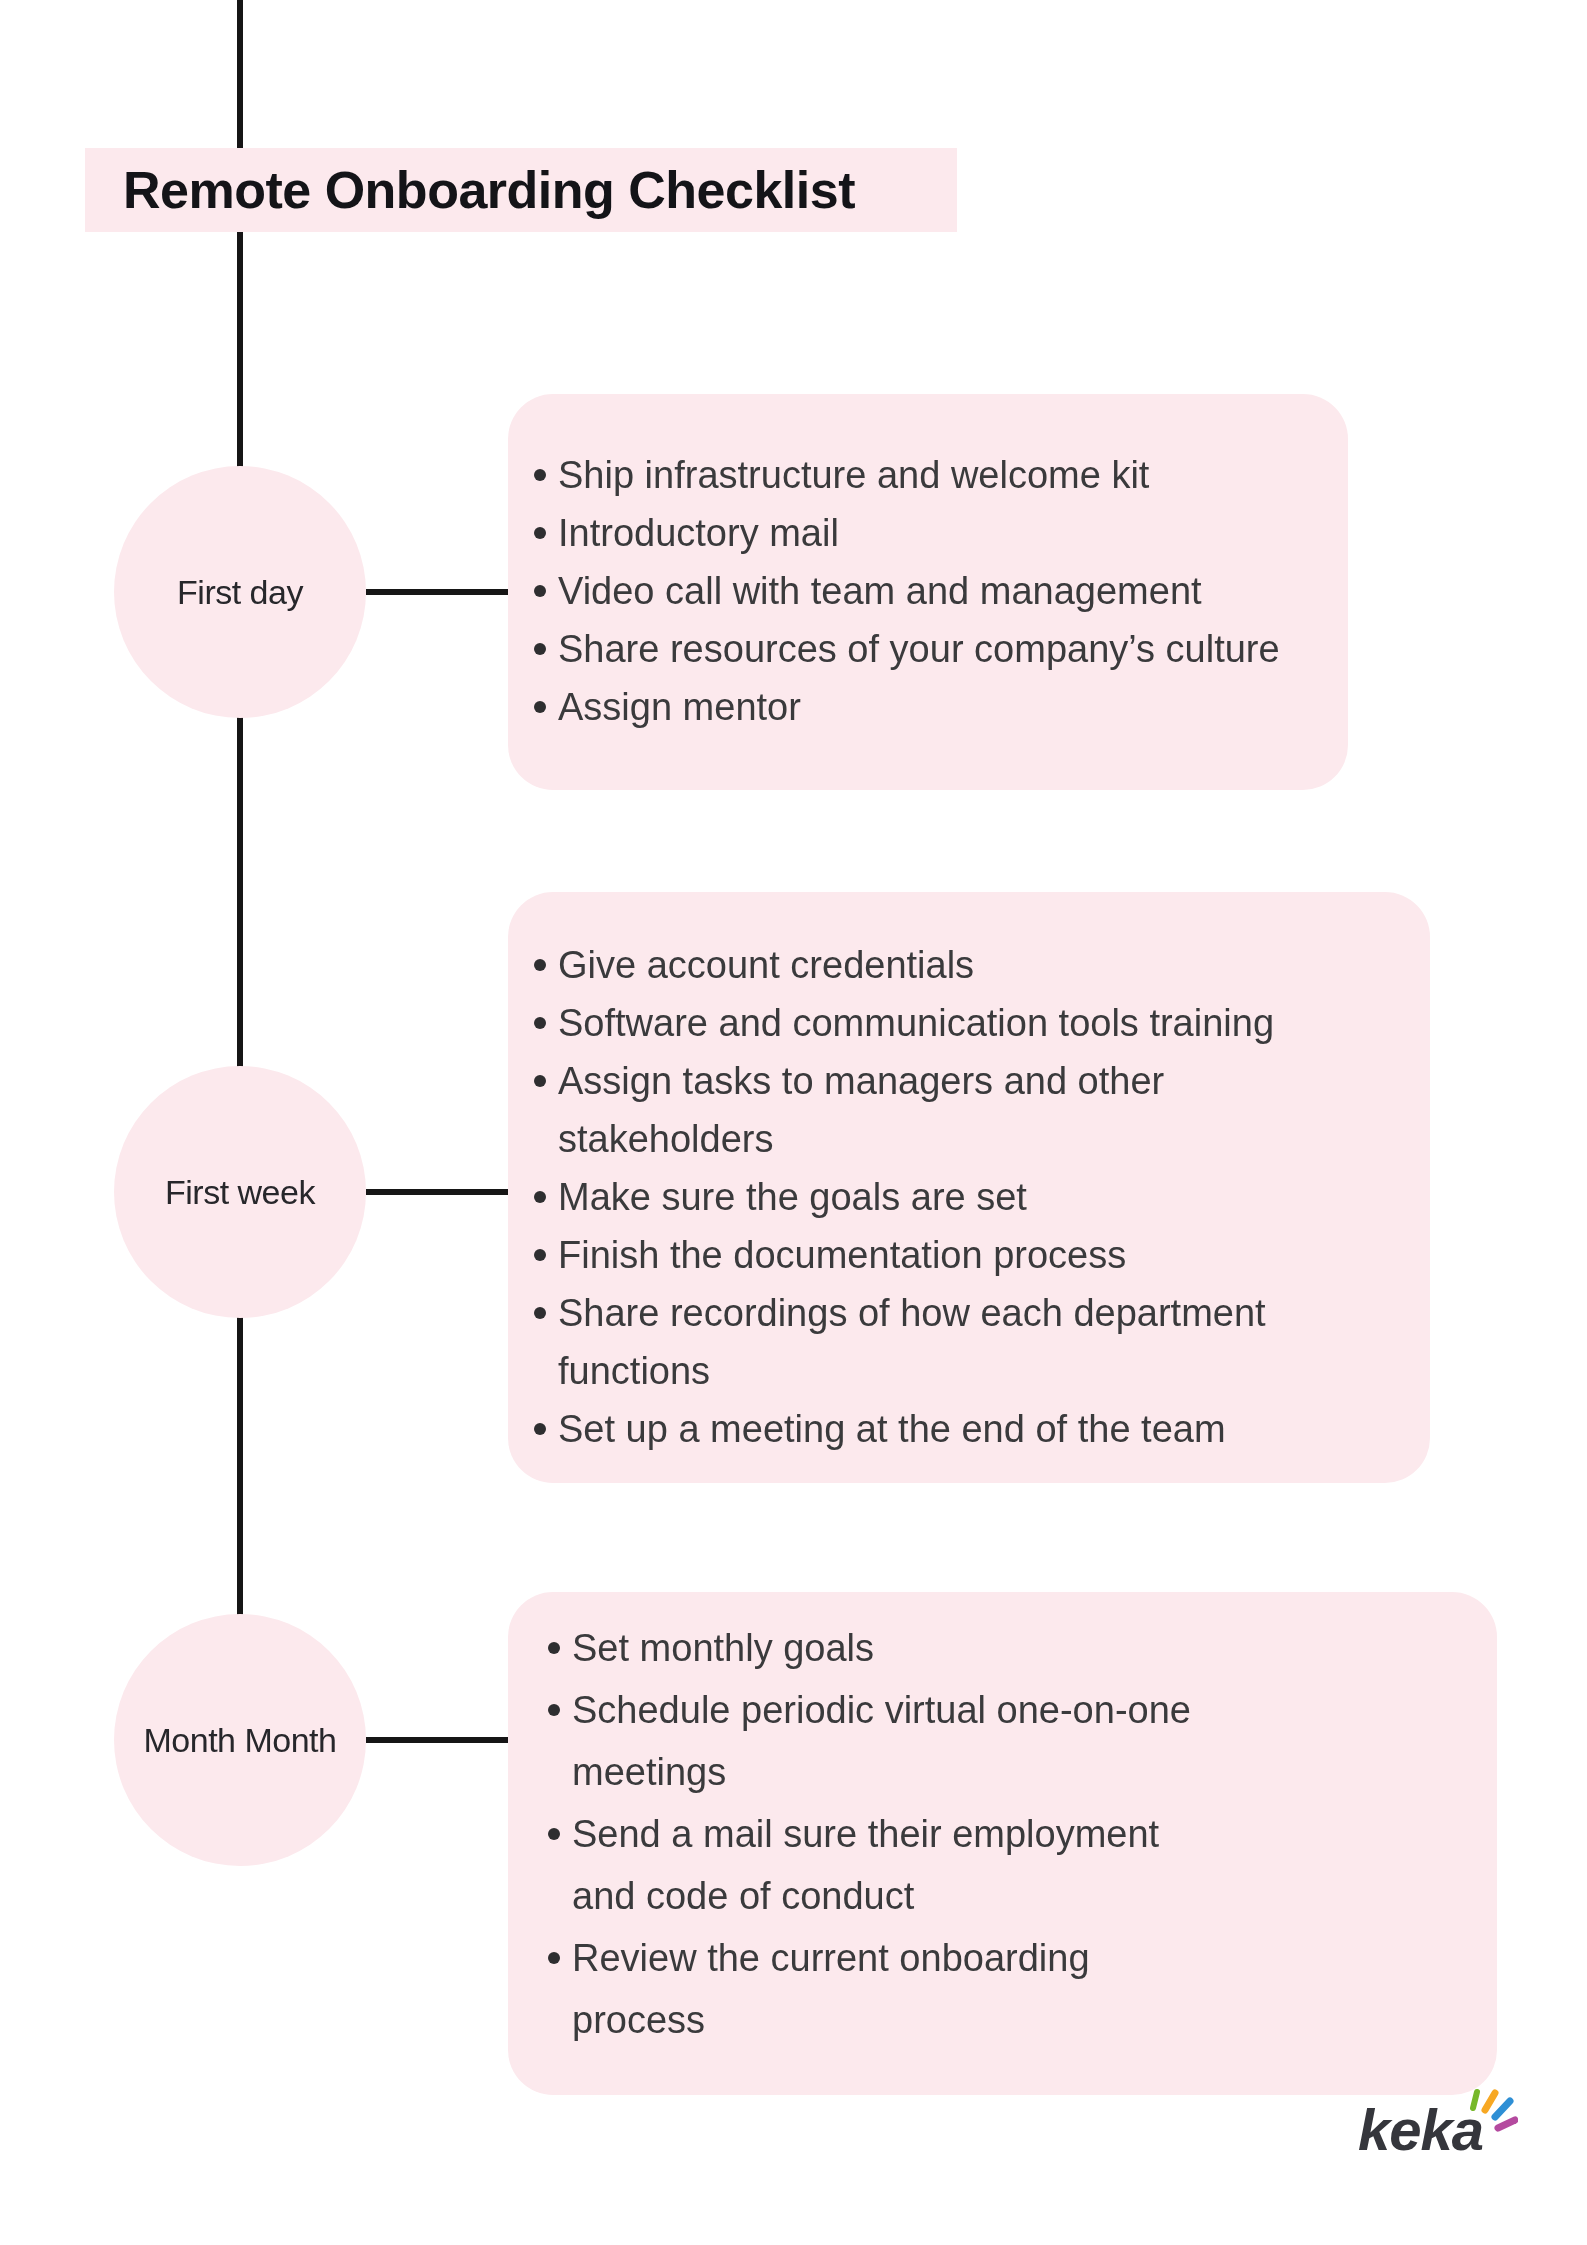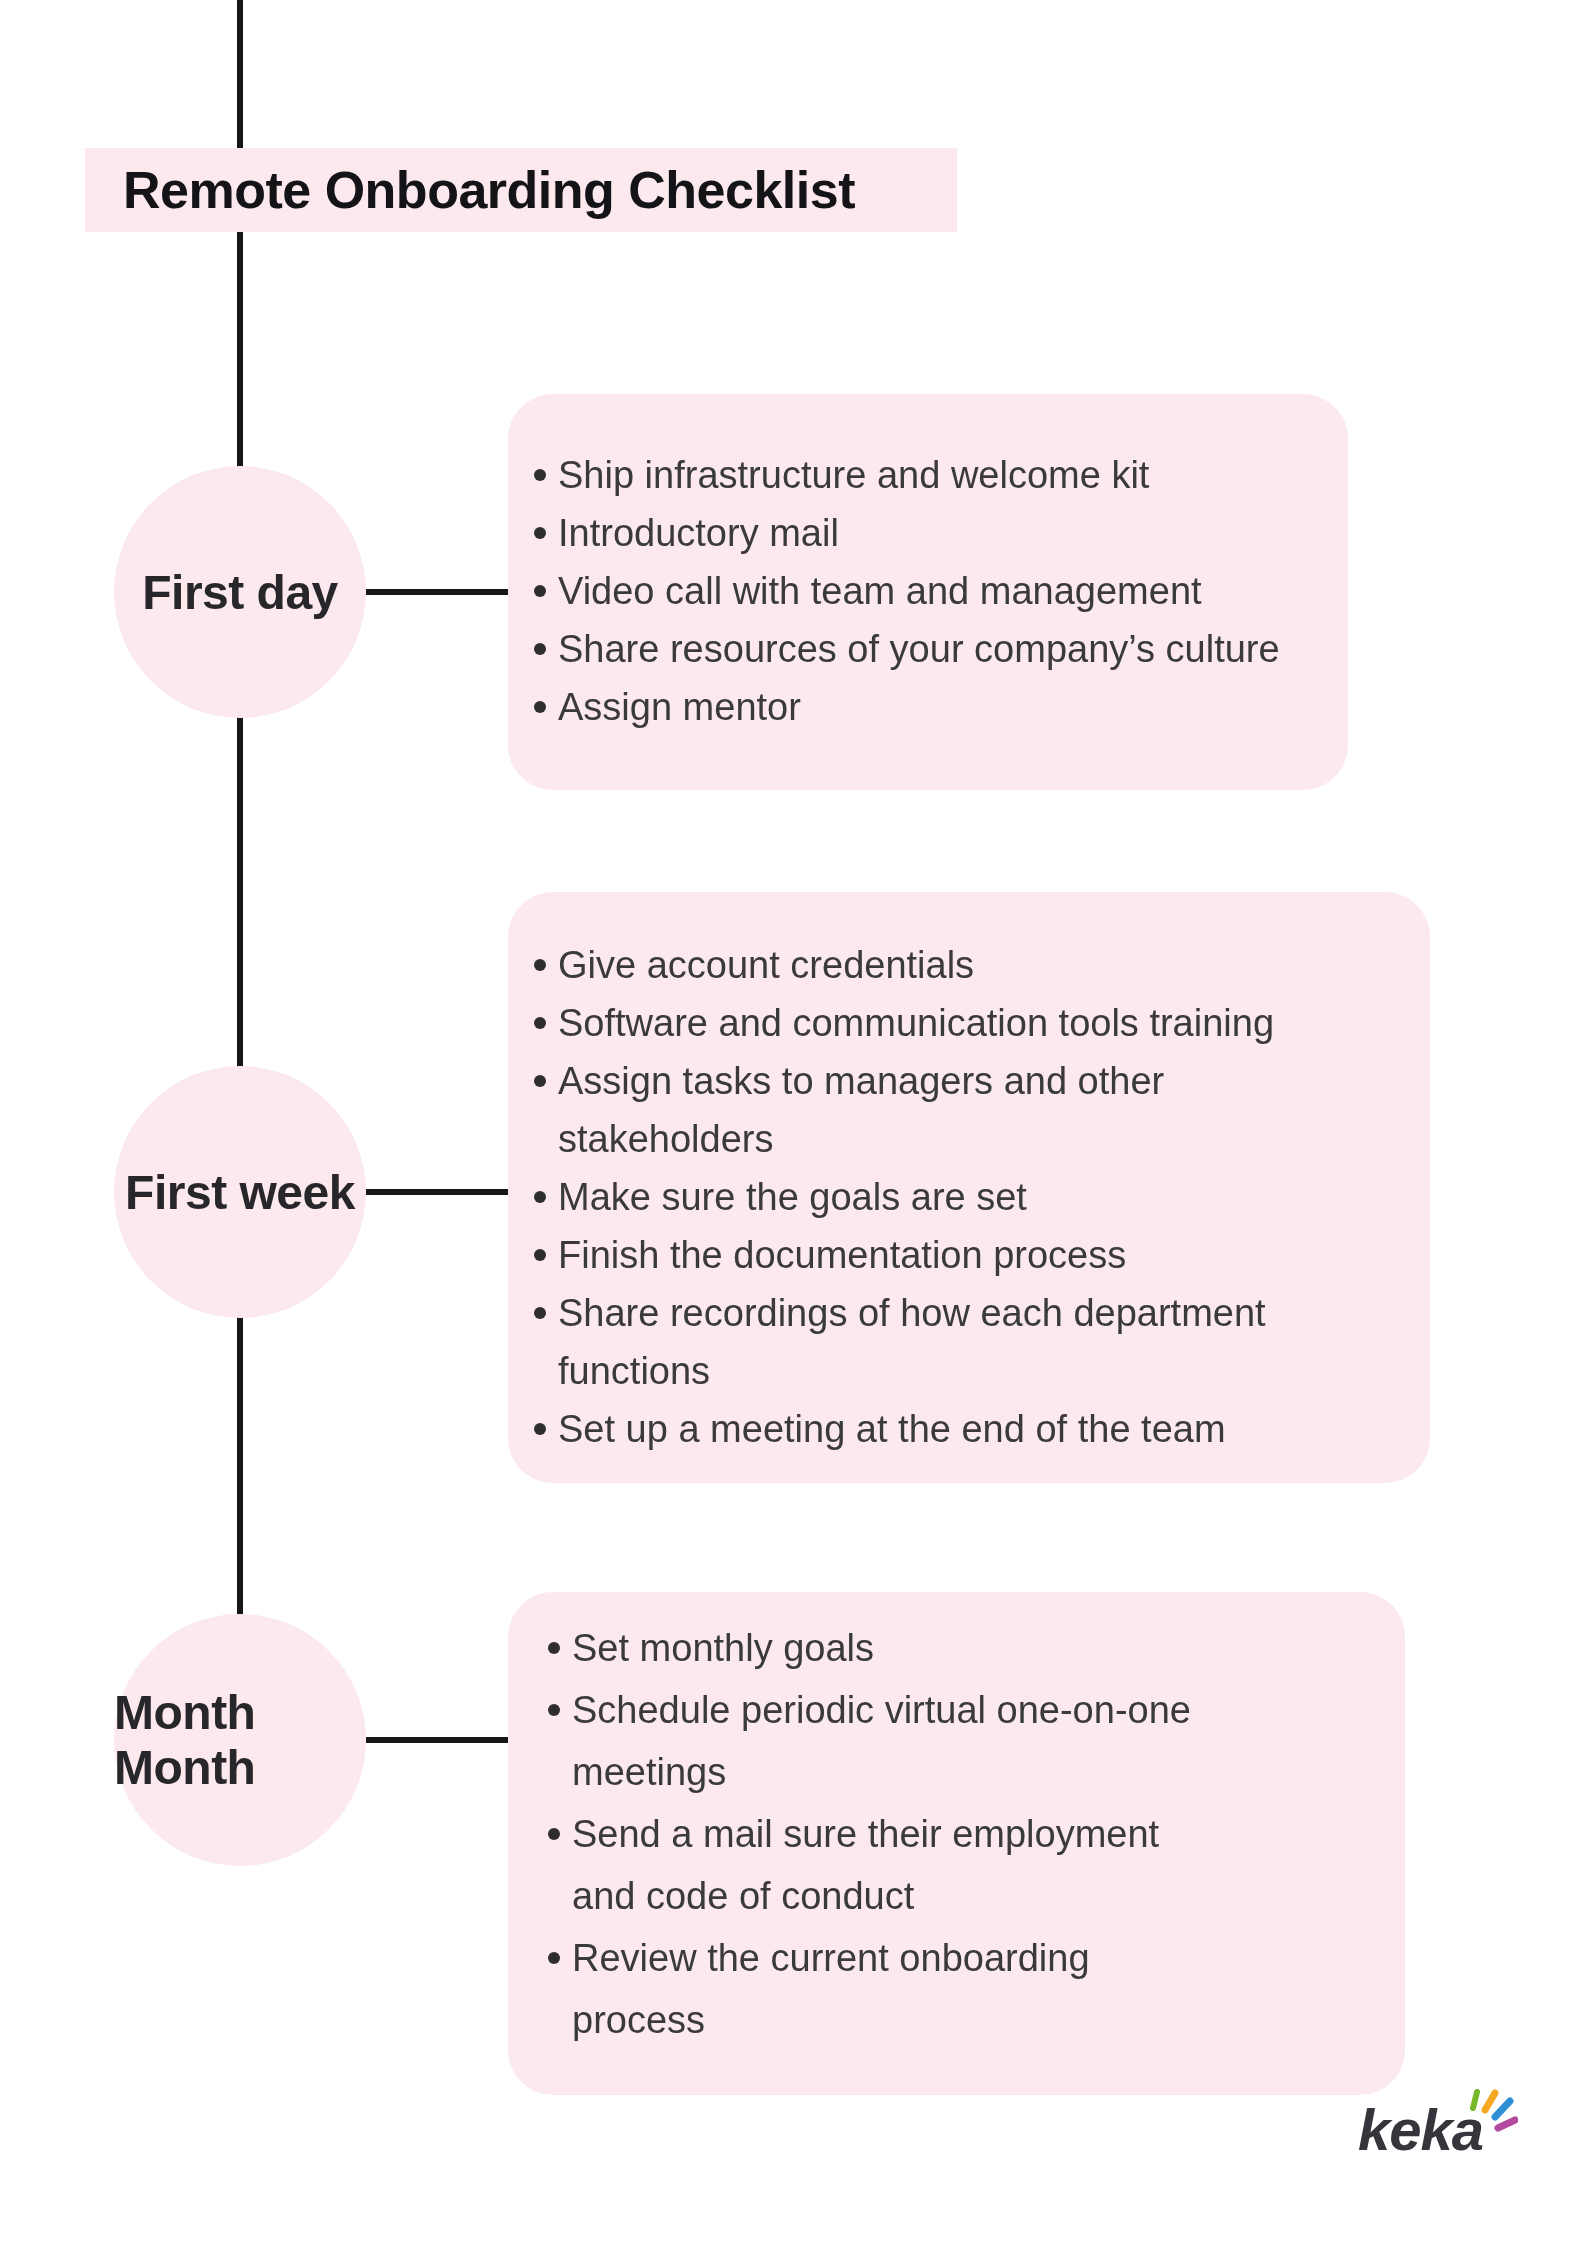--- a/index.html
+++ b/index.html
@@ -22,29 +22,29 @@
     margin:0;font-size:52px;font-weight:700;letter-spacing:-0.5px;color:#141418;
   }
   
   .circle{
     position:absolute;width:252px;height:252px;border-radius:50%;background:#fce9ed;
     display:flex;align-items:center;justify-content:center;z-index:2;
   }
   #circle-0{left:114px;top:466px;}
   #circle-1{left:114px;top:1066px;}
   #circle-2{left:114px;top:1614px;}
-  .circle .label{font-size:48px;font-weight:700;color:#27272b;letter-spacing:-0.5px;}
+  .circle .label{font-size:34px;font-weight:400;color:#27272b;letter-spacing:-0.5px;}
   
   .card{
     position:absolute;left:508px;background:#fce9ed;border-radius:45px;
     box-sizing:border-box;z-index:2;
   }
   #card-0{top:394px;width:840px;height:396px;padding:52px 40px 0 26px;}
   #card-1{top:892px;width:922px;height:591px;padding:44px 40px 0 26px;}
-  #card-2{top:1592px;width:897px;height:503px;padding:25px 40px 0 40px;}
+  #card-2{top:1592px;width:989px;height:503px;padding:25px 40px 0 40px;}
   .card ul{list-style:none;margin:0;padding:0;}
   .card li{
     position:relative;padding-left:24px;font-size:38px;line-height:58px;
     color:#3a3a3c;font-weight:400;
   }
   .card li::before{
     content:"";position:absolute;left:0;top:23px;width:12px;height:12px;
     border-radius:50%;background:#2e2e30;
   }
   #card-0 li{max-width:800px;}

